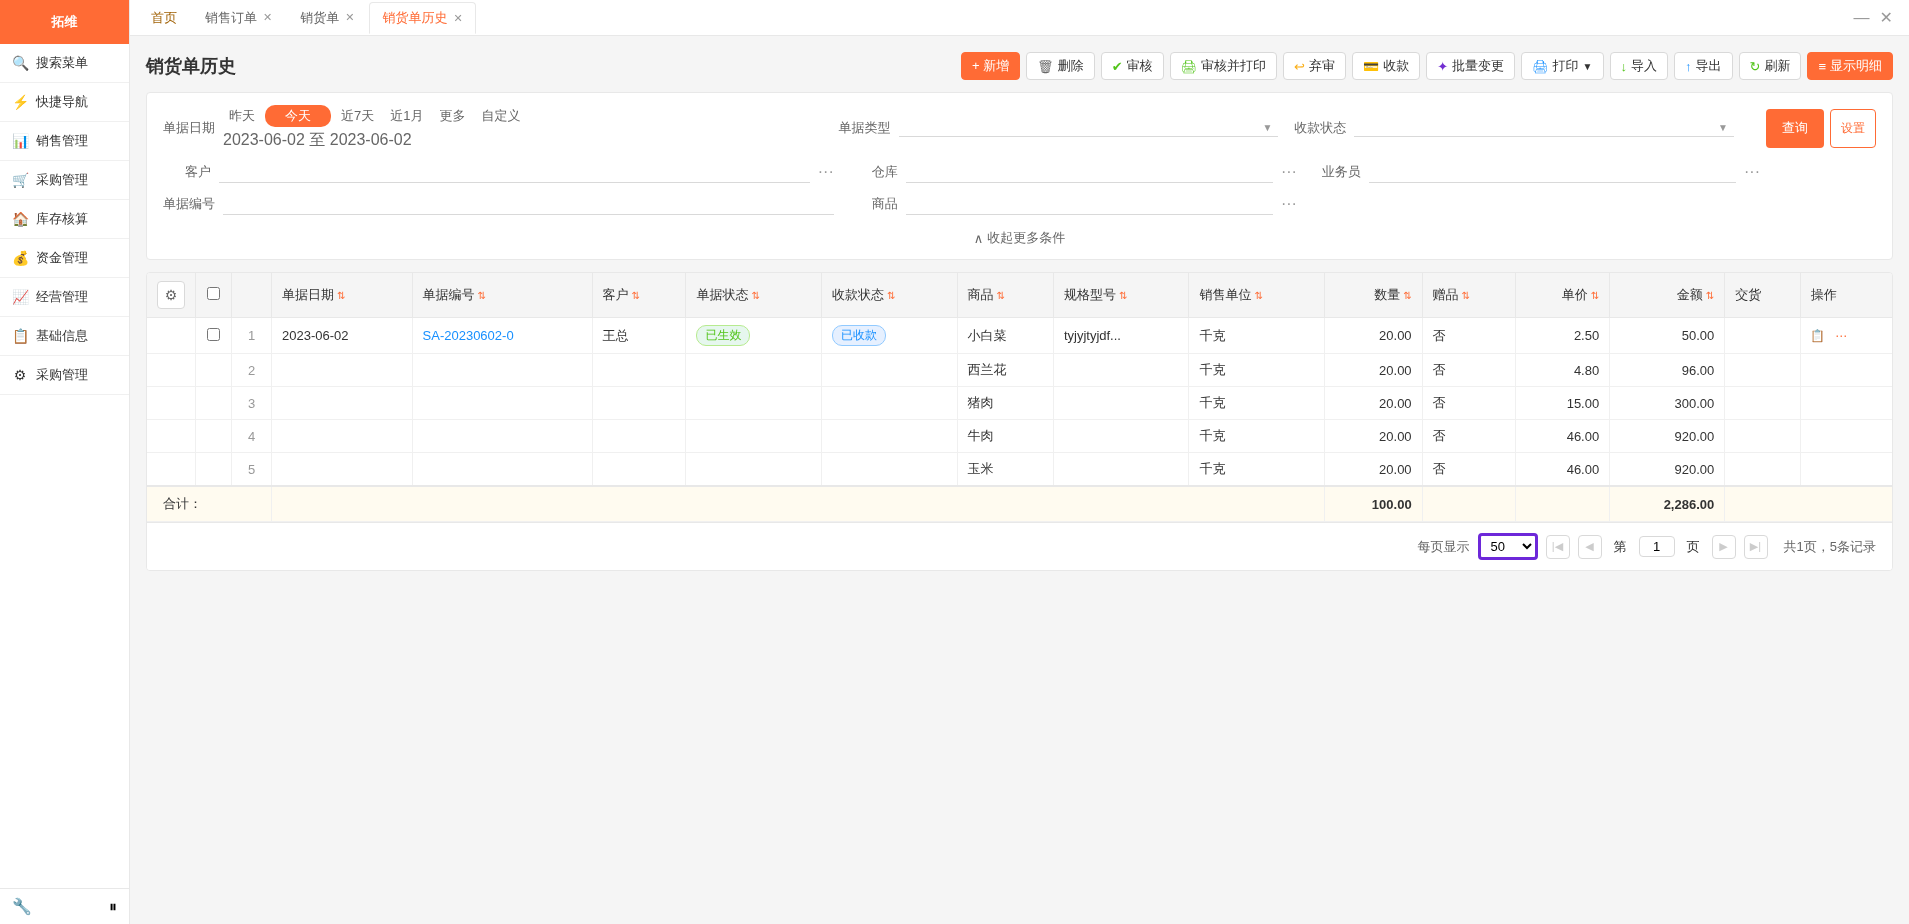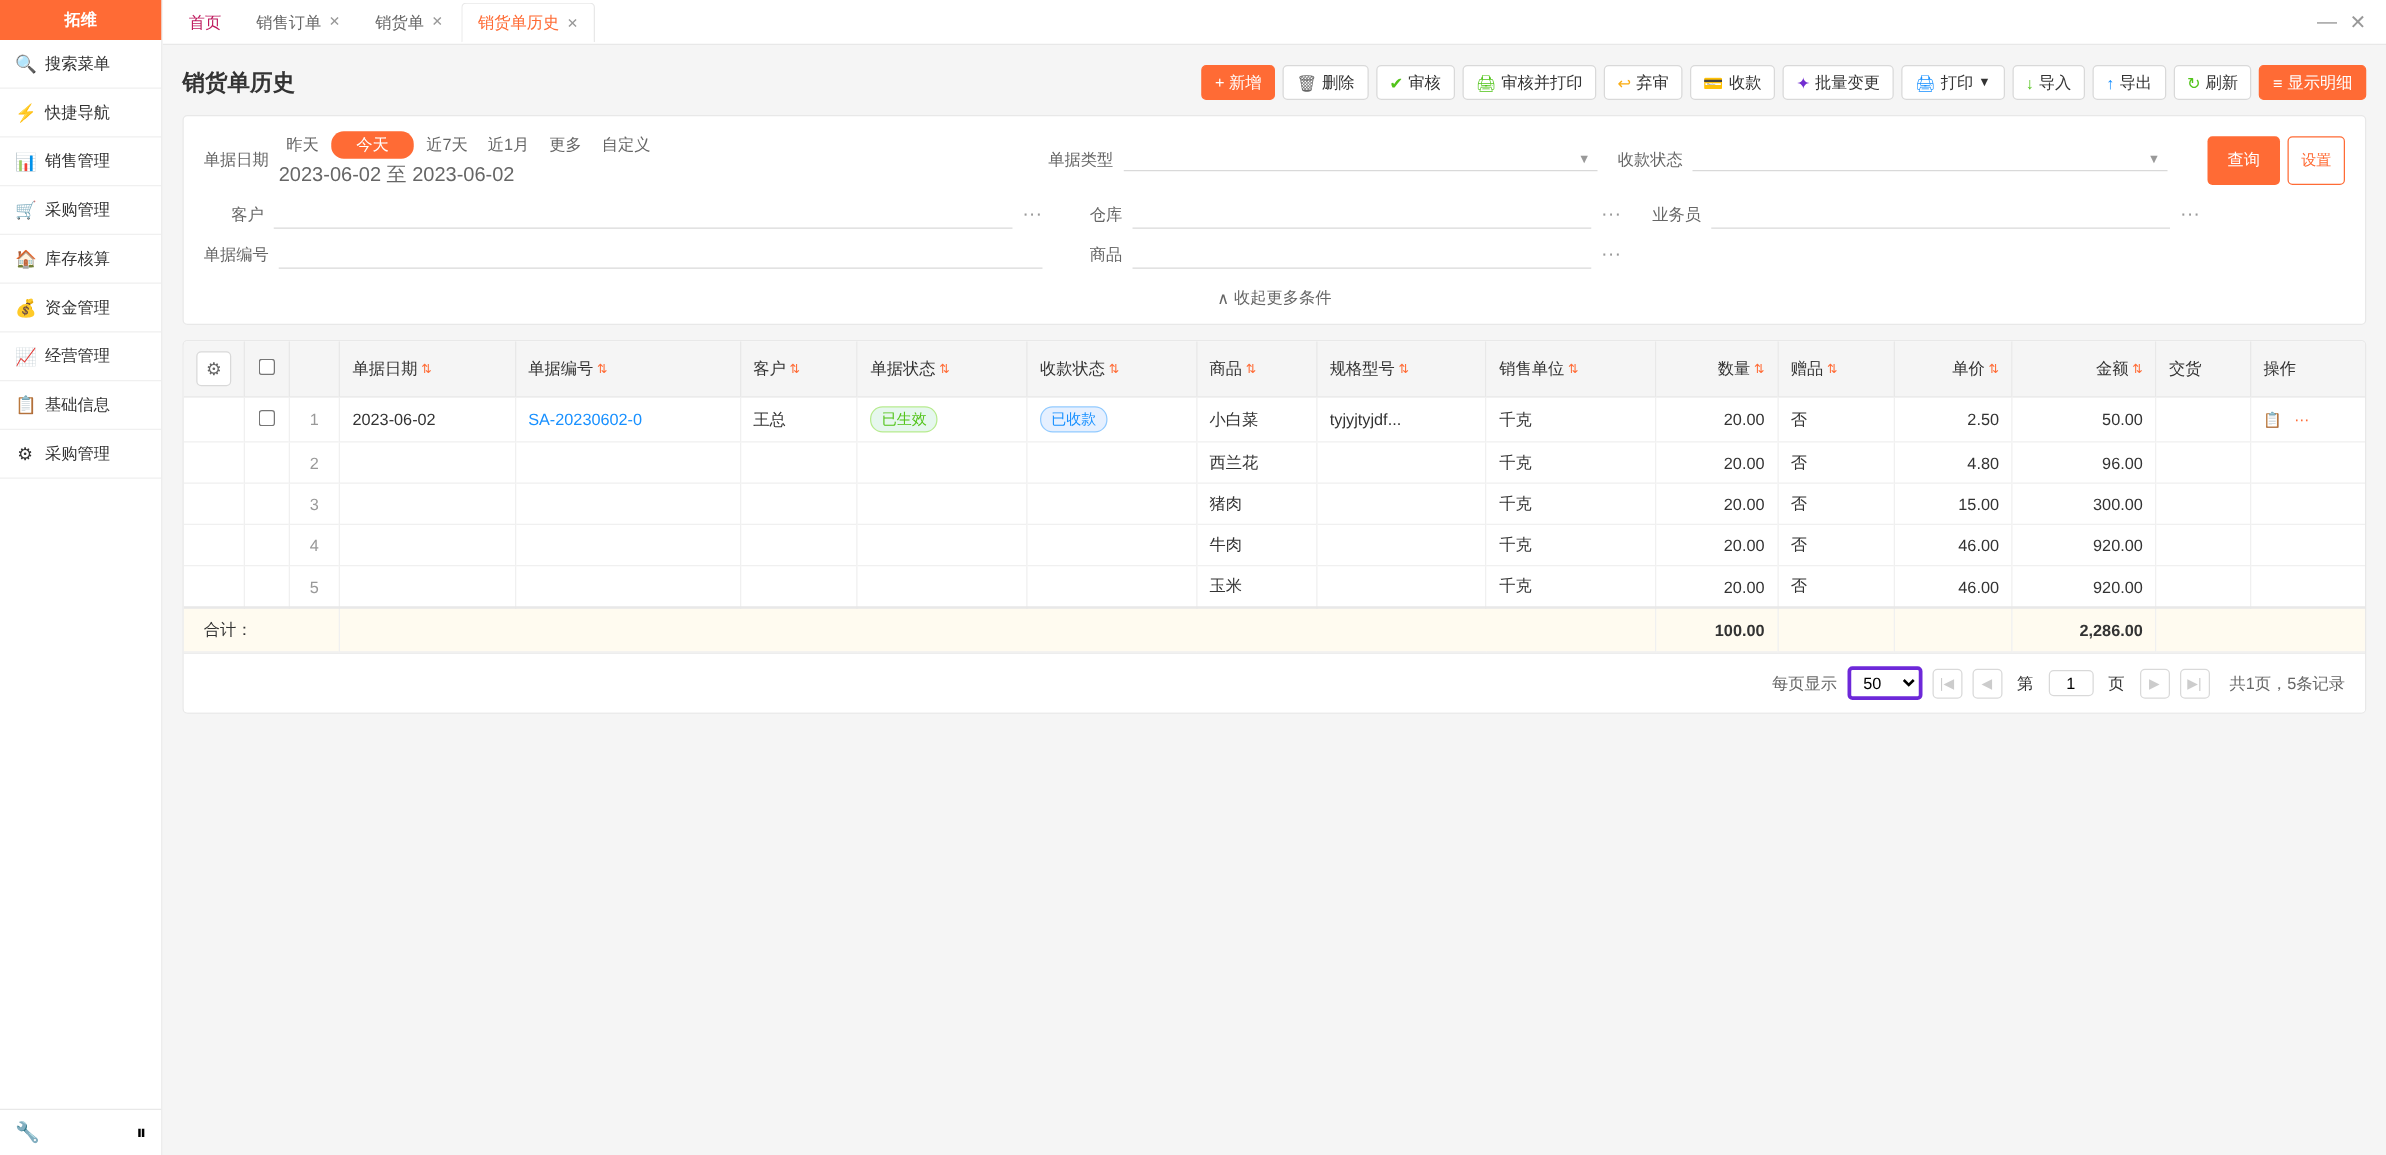--- a/index.html
+++ b/index.html
@@ -8,21 +8,21 @@
     
     .sidebar {
       width: 130px;
       background: #fff;
       border-right: 1px solid #e8e8e8;
       display: flex;
       flex-direction: column;
       flex-shrink: 0;
     }
     .sidebar-logo {
-      height: 32px;
+      height: 44px;
       background: #ff6b35;
       display: flex;
       align-items: center;
       justify-content: center;
       color: #fff;
       font-size: 14px;
       font-weight: bold;
     }
     .sidebar-item {
       display: flex;
@@ -70,21 +70,21 @@
       border: 1px solid transparent;
       border-radius: 4px 4px 0 0;
       cursor: pointer;
       color: #666;
       gap: 6px;
       font-size: 13px;
       white-space: nowrap;
     }
     .tab.active { background: #fff; border-color: #e8e8e8; border-bottom-color: #fff; color: #ff6b35; margin-bottom: -1px; z-index: 1; }
     .tab-close { font-size: 11px; color: #999; cursor: pointer; }
-    .tab-first { color: #be185d; font-weight: normal; }
+    .tab-first { color: #a16207; font-weight: normal; }
 
     
     .content {
       flex: 1;
       overflow: auto;
       padding: 16px;
       background: #f5f5f5;
     }
 
     

